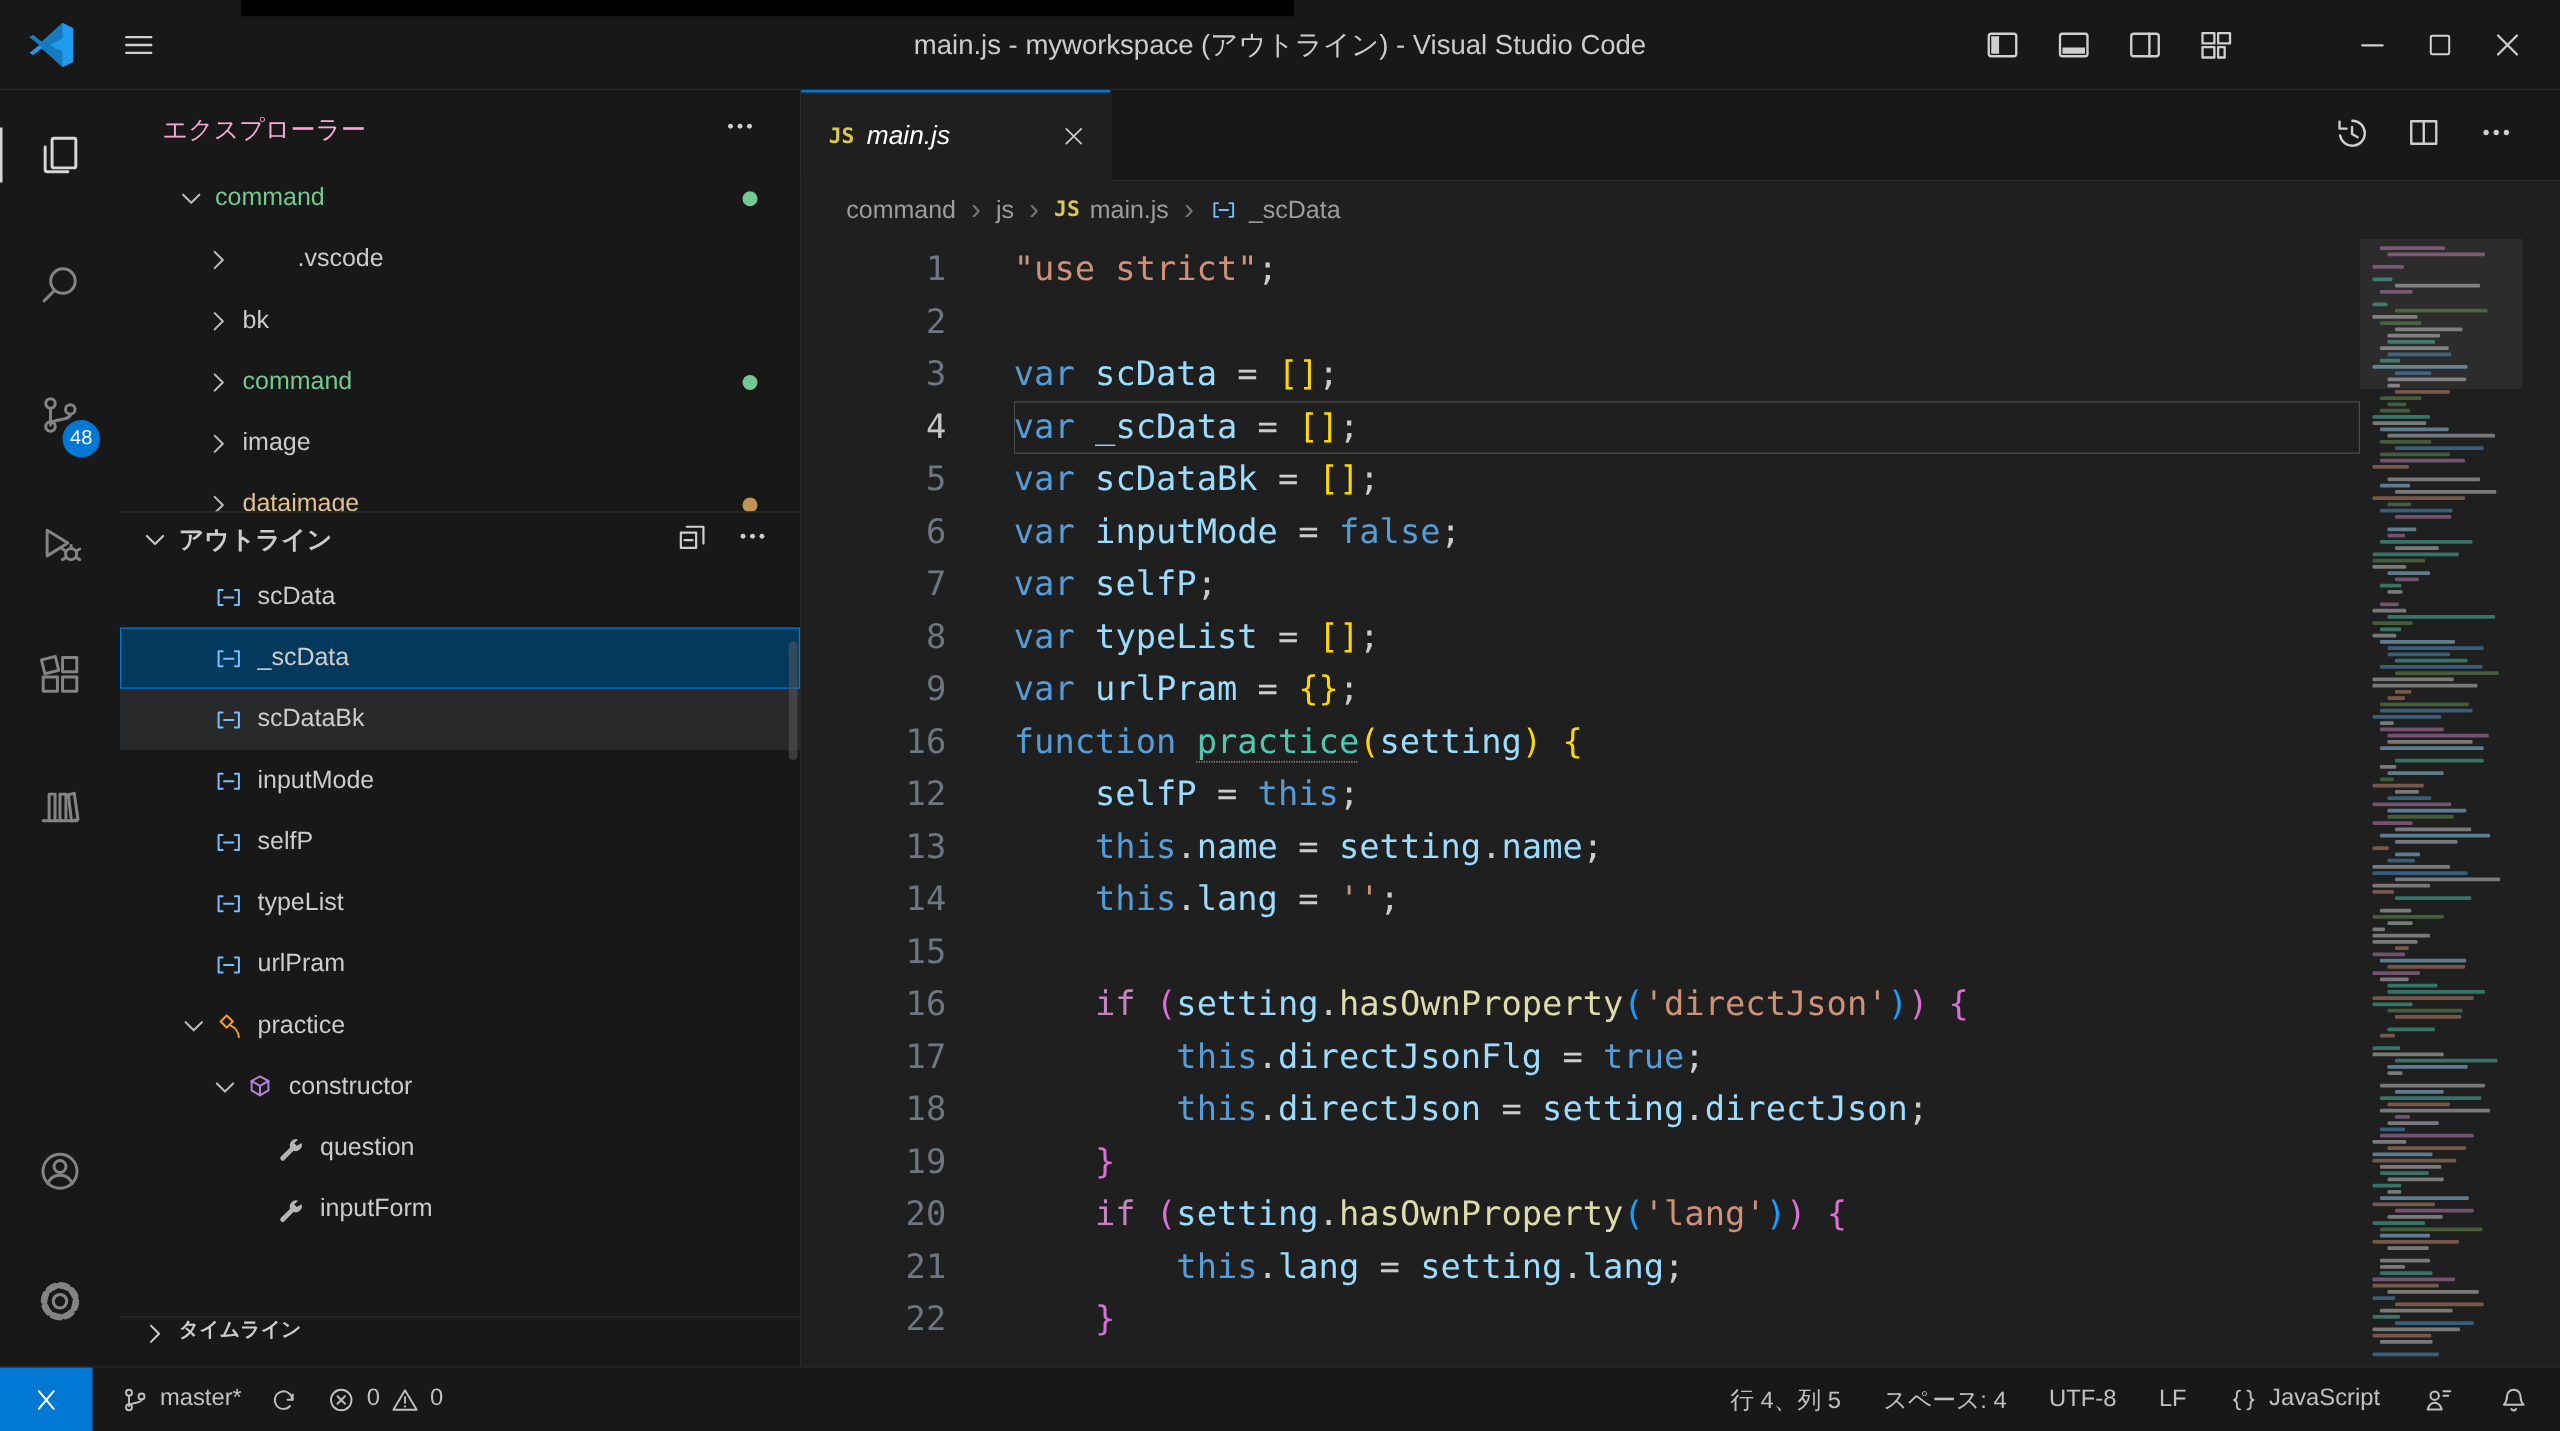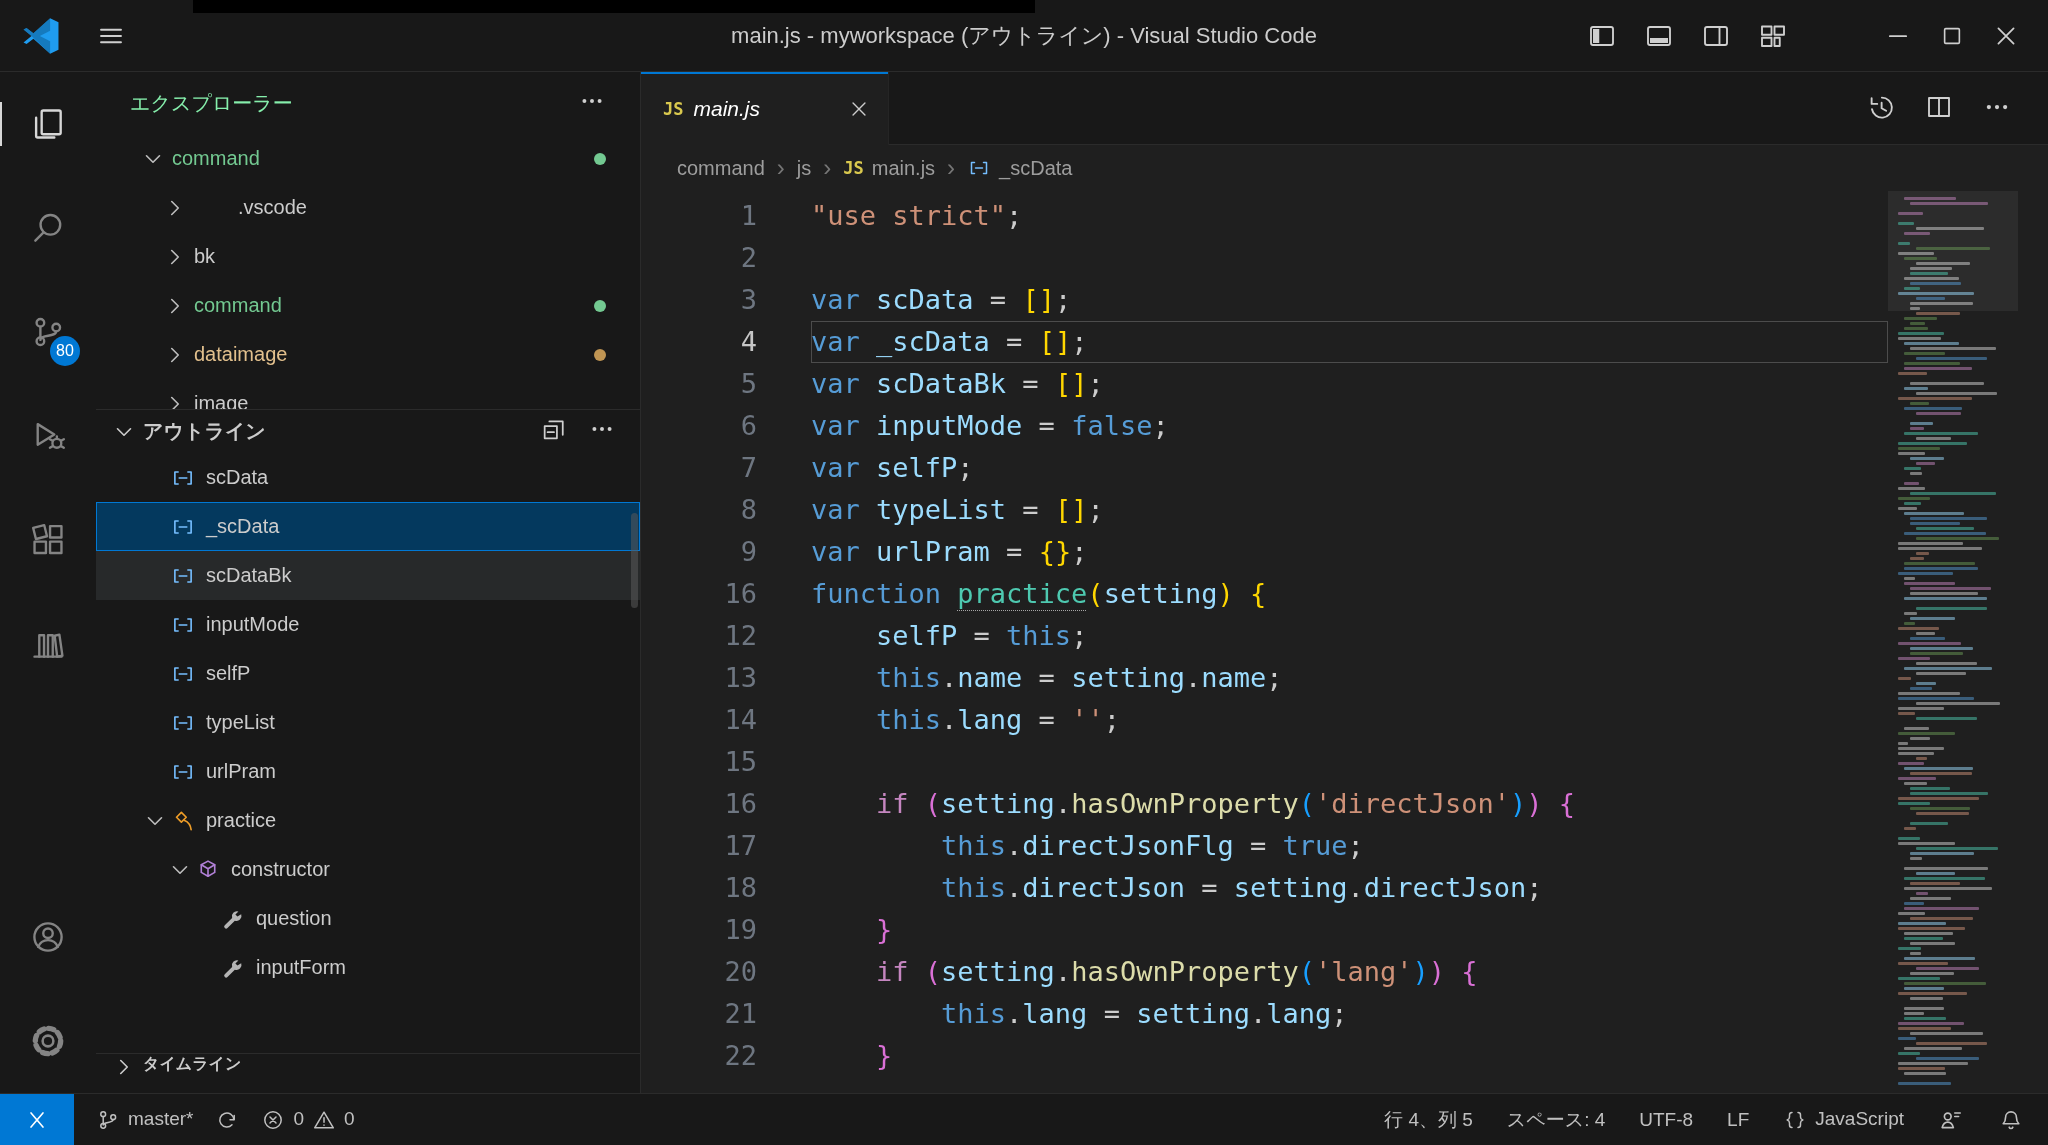--- a/index.html
+++ b/index.html
@@ -21,21 +21,21 @@
 .activitybar{position:absolute;left:0;top:72px;width:96px;height:1021px;background:#181818;display:flex;flex-direction:column}
 .ab-item{height:104px;display:flex;align-items:center;justify-content:center;position:relative;color:#848484;cursor:pointer}
 .ab-item.active{color:#d7d7d7}
 .ab-item.active:before{content:'';position:absolute;left:0;top:30px;bottom:30px;width:2px;background:#d7d7d7}
 .ab-bottom{margin-top:auto}
 .ab-badge{position:absolute;right:16px;bottom:18px;min-width:30px;height:30px;border-radius:15px;background:#0078d4;color:#fff;font-size:16px;line-height:30px;text-align:center;padding:0 4px}
 
 
 .sidebar{position:absolute;left:96px;top:72px;width:544px;height:1021px;background:#181818;display:flex;flex-direction:column;overflow:hidden}
 .sb-titlebar{height:62px;display:flex;align-items:center;padding:0 34px;flex:none}
-.sb-title{font-size:20px;color:#86efac}
+.sb-title{font-size:20px;color:#f9a8d4}
 .sb-titlebar .kebab{margin-left:auto;color:#cfcfcf;cursor:pointer}
 .ws-header{height:46px;margin-top:6px;display:flex;align-items:center;padding-left:15px;font-weight:bold;font-size:20px;color:#cccccc;flex:none;cursor:pointer}
 .ws-header .chev{display:flex;margin-right:6px;color:#cccccc}
 .file-tree{height:275px;overflow:hidden;flex:none}
 .tree-row{height:49px;display:flex;align-items:center;position:relative;font-size:20px;cursor:pointer}
 .tree-row .chev{display:flex;width:26px;flex:none;color:#bdbdbd}
 .tree-row .t-label{margin-left:6px;white-space:nowrap}
 .tree-row .dot{position:absolute;right:34px;top:50%;margin-top:-6px;width:12px;height:12px;border-radius:50%}
 .section-header{height:44px;border-top:1px solid #2b2b2b;display:flex;align-items:center;padding:0 24px 0 15px;font-weight:bold;font-size:20px;color:#cccccc;flex:none;cursor:pointer}
 .section-header .chev{display:flex;margin-right:6px}
@@ -171,21 +171,21 @@
     <div class="ab-item">
       <span class="sb-ic">
           <svg width="38" height="38" viewBox="0 0 24 24" fill="none" stroke="currentColor" stroke-width="1.5" stroke-linecap="round" stroke-linejoin="round">
             <circle cx="7.2" cy="6.2" r="2.4"></circle>
             <circle cx="7.2" cy="17.8" r="2.4"></circle>
             <circle cx="17.2" cy="9.2" r="2.4"></circle>
             <path d="M7.2 8.6v6.8"></path>
             <path d="M17.2 11.6C17.2 15.4 7.2 13.4 7.2 17"></path>
           </svg>
         </span>
-      <span class="ab-badge">80</span>
+      <span class="ab-badge">48</span>
     </div>
     <div class="ab-item">
         <span class="sb-ic">
           <svg width="38" height="38" viewBox="0 0 24 24" fill="none" stroke="currentColor" stroke-width="1.5" stroke-linecap="round" stroke-linejoin="round">
             <path d="M5.5 4.5 16 11 5.5 17.5z"></path>
             <circle cx="17.6" cy="16.6" r="2.8"></circle>
             <path d="M17.6 13.2v-1M15 15l-1.8-1M20.2 15l1.8-1M15 18.4l-1.8 1M20.2 18.4l1.8 1"></path>
           </svg>
         </span>
       </div>
@@ -275,30 +275,30 @@
           </span>
           <span class="t-label" style="color:#73c991">command</span>
           <span class="dot" style="background:#73c991"></span>
         </div>
         <div class="tree-row" style="padding-left: 66px;">
           <span class="chev">
             <svg width="26" height="26" viewBox="0 0 24 24" fill="none" stroke="currentColor" stroke-width="1.5" stroke-linecap="round" stroke-linejoin="round">
               <path d="M9 6l6 6-6 6"></path>
             </svg>
           </span>
+          <span class="t-label" style="color:#cccccc">image</span>
+        </div>
+        <div class="tree-row" style="padding-left: 66px;">
+          <span class="chev">
+            <svg width="26" height="26" viewBox="0 0 24 24" fill="none" stroke="currentColor" stroke-width="1.5" stroke-linecap="round" stroke-linejoin="round">
+              <path d="M9 6l6 6-6 6"></path>
+            </svg>
+          </span>
           <span class="t-label" style="color:#e2c08d">dataimage</span>
           <span class="dot" style="background:#c09553"></span>
-        </div>
-        <div class="tree-row" style="padding-left: 66px;">
-          <span class="chev">
-            <svg width="26" height="26" viewBox="0 0 24 24" fill="none" stroke="currentColor" stroke-width="1.5" stroke-linecap="round" stroke-linejoin="round">
-              <path d="M9 6l6 6-6 6"></path>
-            </svg>
-          </span>
-          <span class="t-label" style="color:#cccccc">image</span>
         </div>
       </div>
     <div class="section-header">
       <span class="chev">
           <svg width="26" height="26" viewBox="0 0 24 24" fill="none" stroke="currentColor" stroke-width="1.5" stroke-linecap="round" stroke-linejoin="round">
             <path d="M6 9l6 6 6-6"></path>
           </svg>
         </span>
       <span>アウトライン</span>
       <span class="actions">

